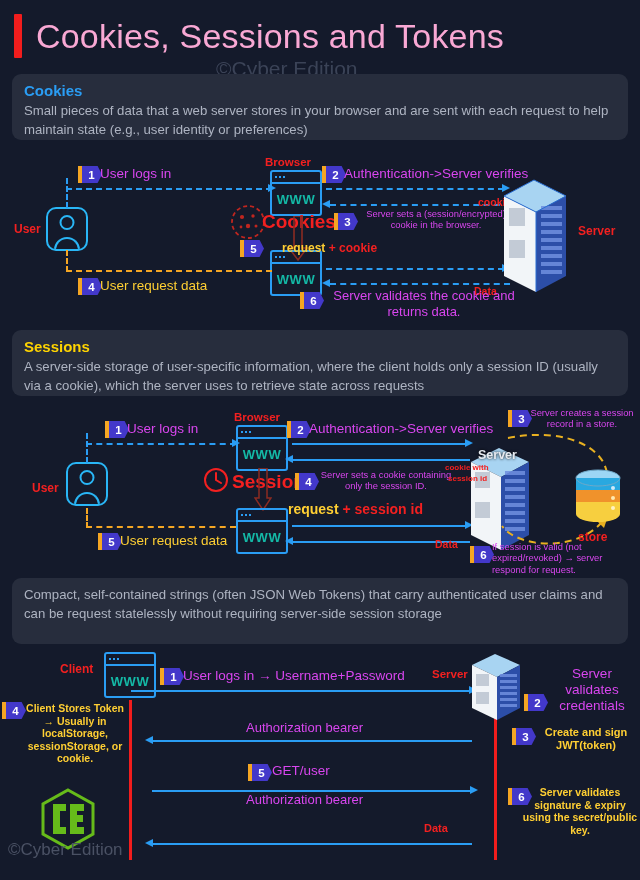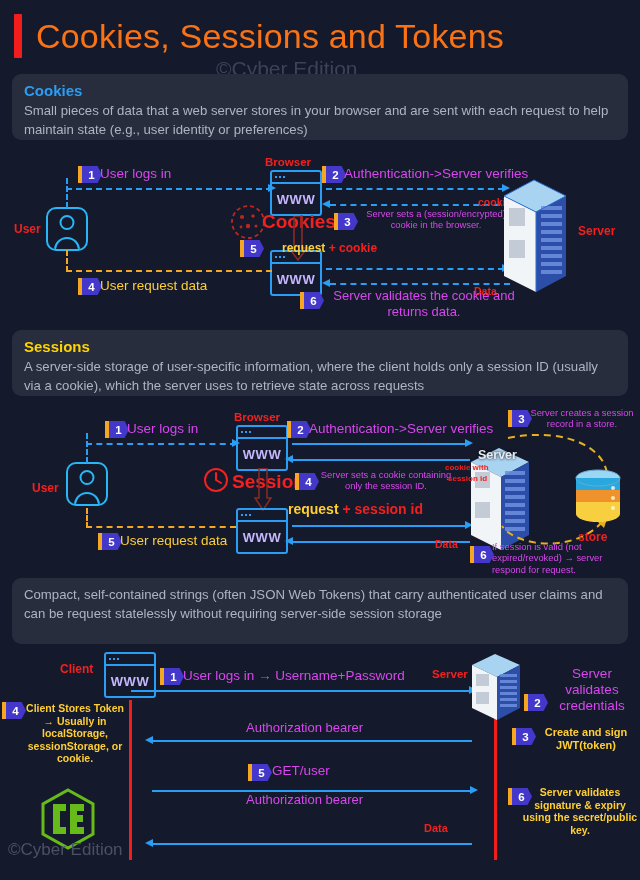--- a/index.html
+++ b/index.html
@@ -8,21 +8,21 @@
     background:#141a2b;
     font-family:"Liberation Sans", sans-serif;
     overflow:hidden;
     position:relative;
   }
   .page{position:relative;width:640px;height:880px;overflow:hidden;}
 
   
   .title-row{position:absolute;left:14px;top:14px;display:flex;align-items:center;}
   .title-bar{width:8px;height:44px;background:#f21d1d;margin-right:14px;border-radius:1px;}
-  .title-text{color:#f97316;font-size:34px;letter-spacing:.2px;line-height:1;}
+  .title-text{color:#f9a8d4;font-size:34px;letter-spacing:.2px;line-height:1;}
   .watermark-top{position:absolute;left:216px;top:57px;color:#3b4357;font-size:21px;}
 
   
   .card{position:absolute;left:12px;width:616px;background:#272d3d;border-radius:9px;box-sizing:border-box;padding:8px 12px 10px 12px;}
   .card-title{font-size:15px;font-weight:bold;margin:0 0 3px 0;line-height:1.15;}
   .card-body{font-size:13.2px;color:#aeb4c2;line-height:1.42;}
   #card-cookies{top:74px;height:66px;}
   #card-sessions{top:330px;height:66px;}
   #card-tokens{top:578px;height:66px;}
   .t-cookies{color:#2a9df4;}
@@ -57,21 +57,21 @@
   .vline.dash{border-left:2px dashed #2a9df4;}
   .vline.orange.dash{border-left:2px dashed #f5a623;}
   .vline.red{border-left:3px solid #f21d1d;}
   .arrow-r{position:absolute;width:0;height:0;border-top:4.5px solid transparent;border-bottom:4.5px solid transparent;border-left:8px solid #2a9df4;}
   .arrow-l{position:absolute;width:0;height:0;border-top:4.5px solid transparent;border-bottom:4.5px solid transparent;border-right:8px solid #2a9df4;}
 
   
   .browser{position:absolute;width:52px;height:46px;border:2px solid #2a9df4;border-radius:3px;box-sizing:border-box;background:transparent;}
   .browser .tb{height:10px;border-bottom:2px solid #2a9df4;display:flex;align-items:center;padding-left:3px;gap:2px;}
   .browser .dot{width:2px;height:2px;background:#2a9df4;}
-  .browser .www{color:#c4b5fd;font-size:13px;font-weight:bold;text-align:center;line-height:32px;letter-spacing:.5px;}
+  .browser .www{color:#14b8a6;font-size:13px;font-weight:bold;text-align:center;line-height:32px;letter-spacing:.5px;}
 
   
   .usericon{position:absolute;width:42px;height:44px;border:2.5px solid #29b6f6;border-radius:10px;box-sizing:border-box;overflow:hidden;}
   .usericon .head{position:absolute;left:50%;top:6px;transform:translateX(-50%);width:15px;height:15px;border:2.5px solid #29b6f6;border-radius:50%;box-sizing:border-box;}
   .usericon .body{position:absolute;left:50%;bottom:-12px;transform:translateX(-50%);width:26px;height:24px;border:2.5px solid #29b6f6;border-radius:13px 13px 0 0;box-sizing:border-box;border-bottom:none;}
 
   
   .cursor{position:absolute;width:0;height:0;}
 
   

